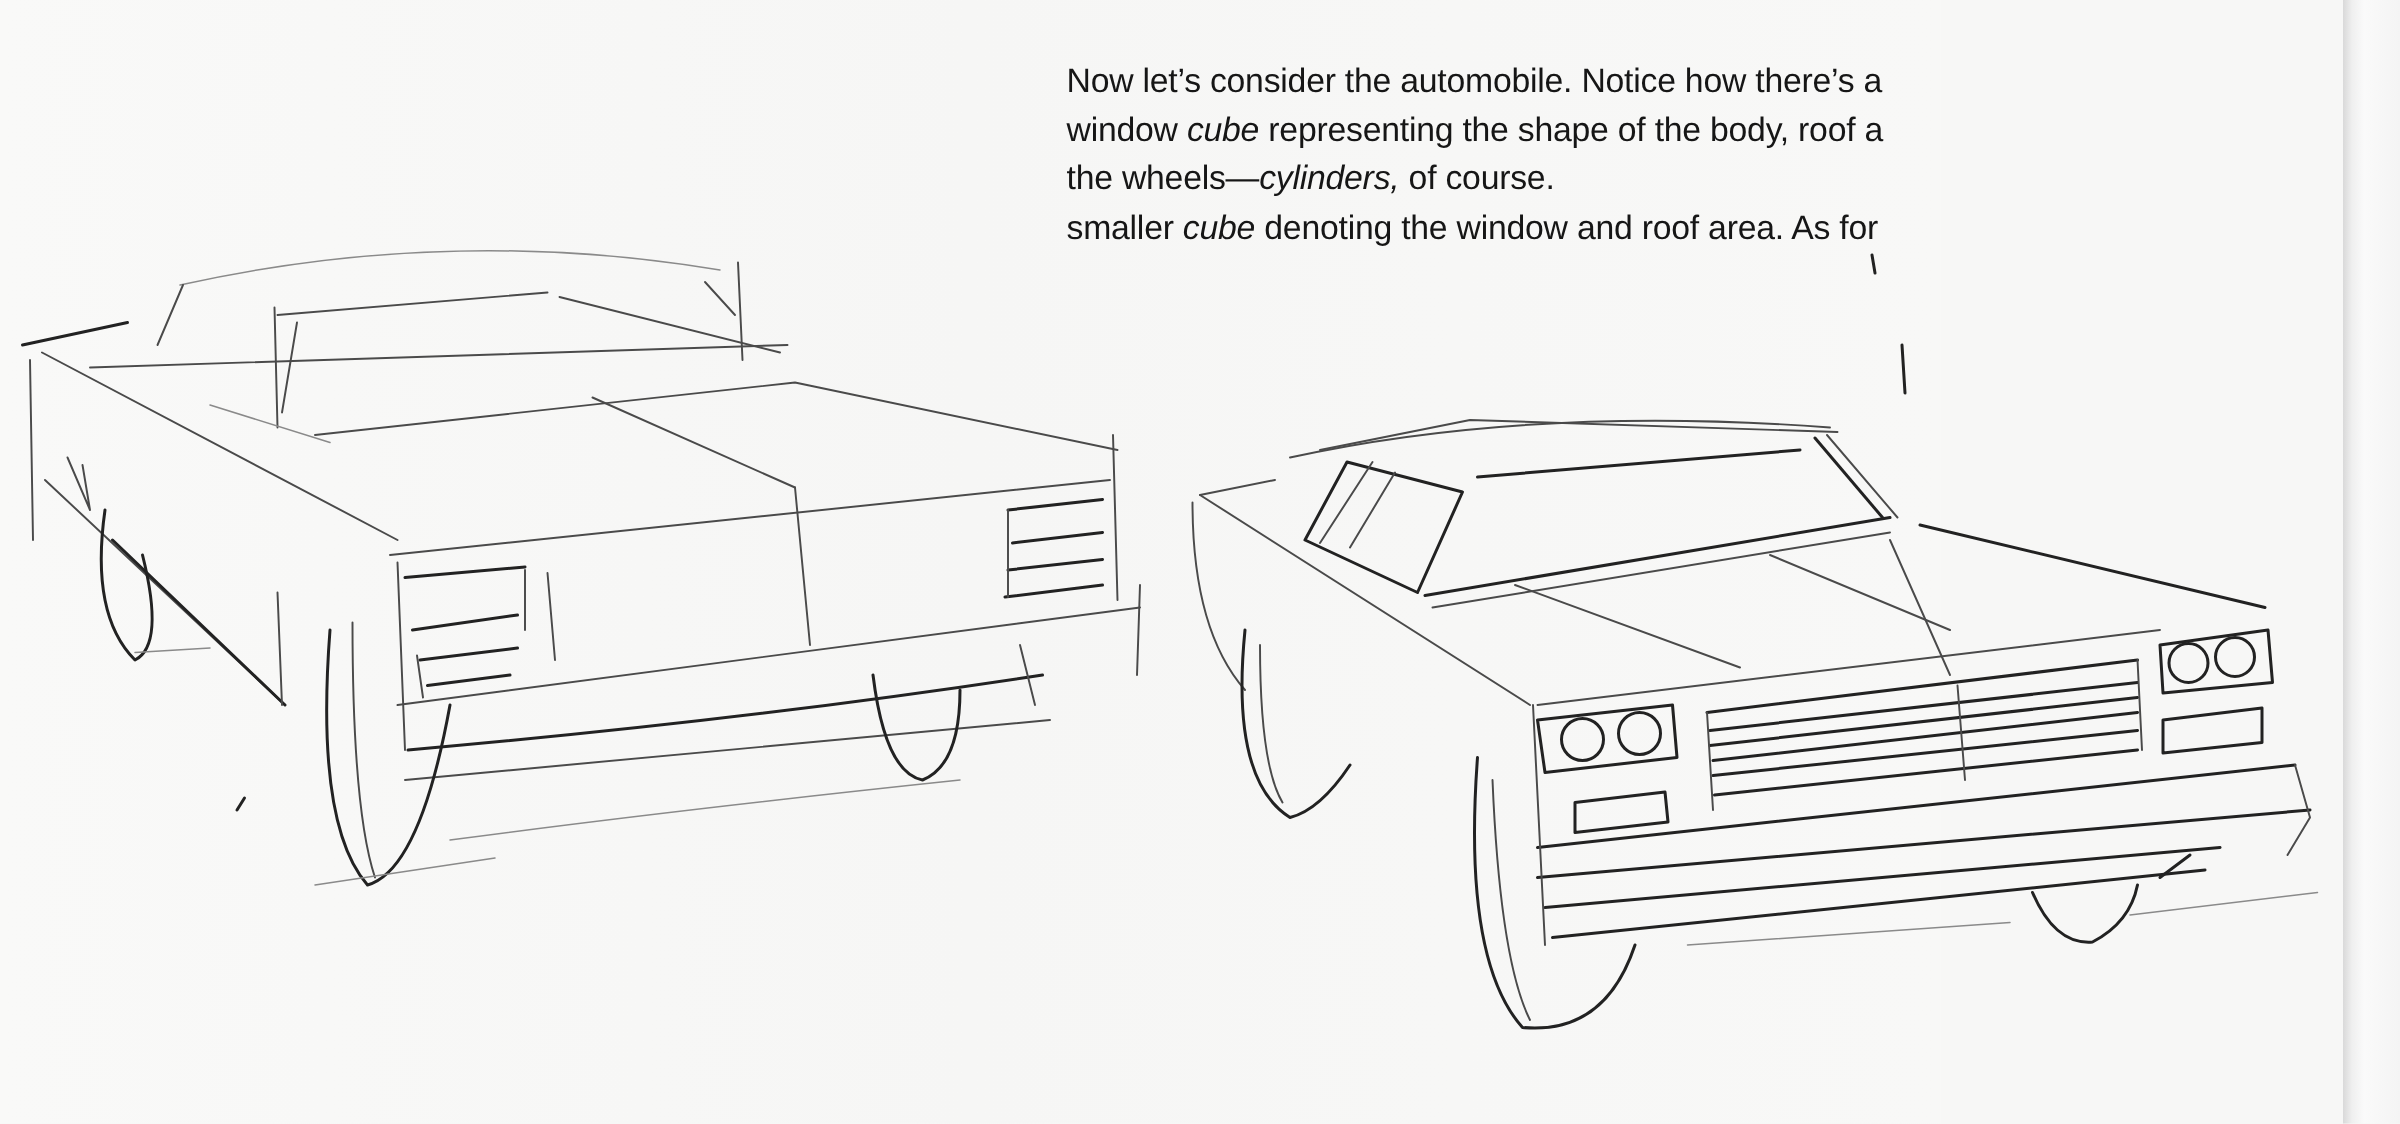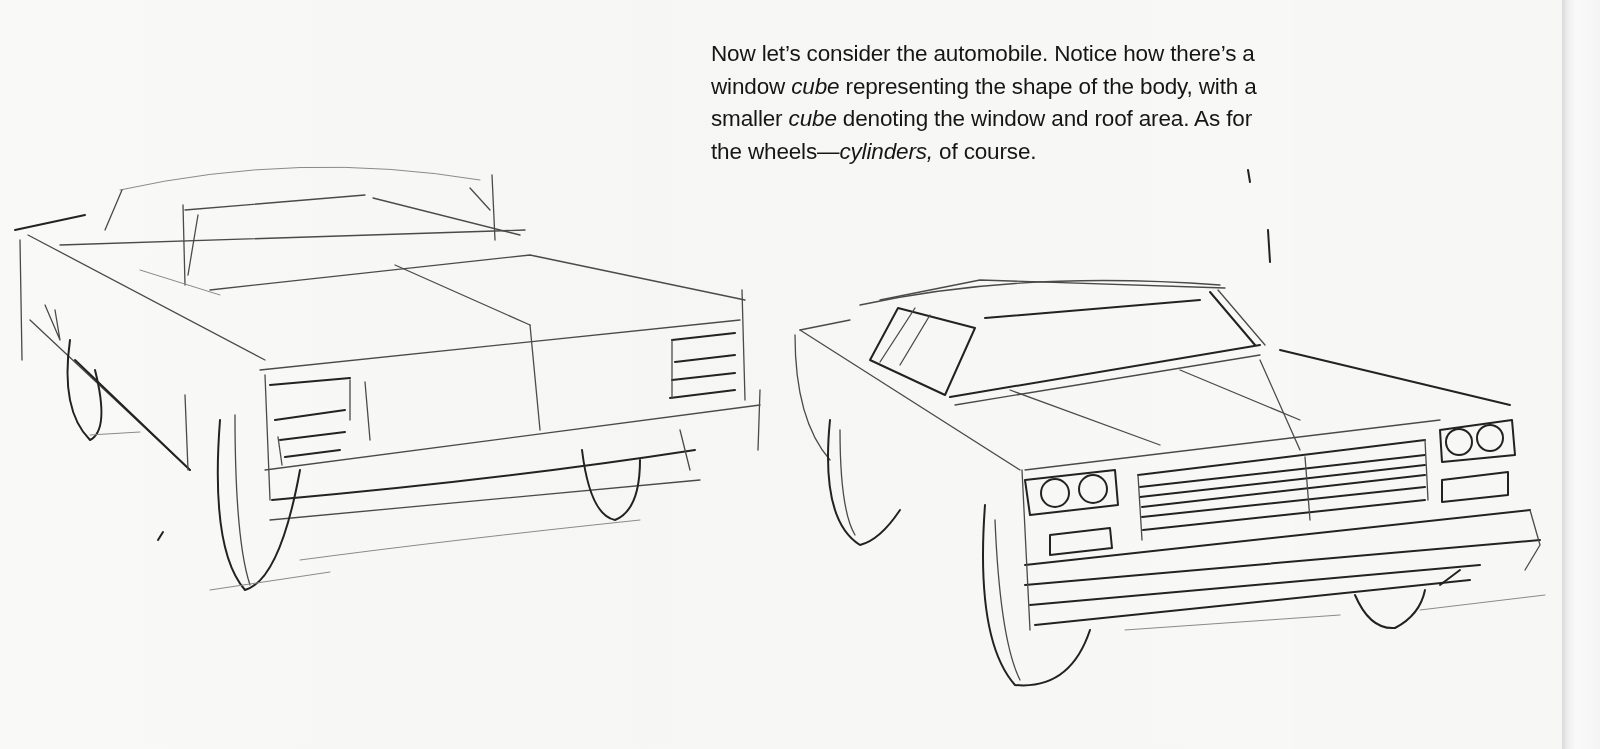--- a/index.html
+++ b/index.html
@@ -28,23 +28,23 @@
   .mid { stroke: #4a4a4a; stroke-width: 1.3; }
   .dark { stroke: #222; stroke-width: 2; }
 </style>
 </head>
 <body>
 
 <div class="page">
 
   <div class="caption">
     <div><span>Now let’s consider the automobile. Notice how there’s a</span></div>
-    <div><span>window </span><em>cube</em><span> representing the shape of the body, with a</span></div>
+    <div><span>window </span><em>cube</em><span> representing the shape of the body, roof a</span></div>
+    <div><span>the wheels—</span><em>cylinders,</em><span> of course.</span></div>
     <div><span>smaller </span><em>cube</em><span> denoting the window and roof area. As for</span></div>
-    <div><span>the wheels—</span><em>cylinders,</em><span> of course.</span></div>
   </div>
 
   <svg class="sketch" width="800" height="620">
 
     <path class="pencil light" d="M120 190 Q300 150 480 180"></path>
     <path class="pencil mid" d="M105 230 L122 190"></path>
     <path class="pencil mid" d="M185 210 L365 195"></path>
     <path class="pencil mid" d="M183 205 L185 285 M198 215 L188 275"></path>
     <path class="pencil mid" d="M373 198 L520 235"></path>
     <path class="pencil mid" d="M470 188 L490 210 M492 175 L495 240"></path>

